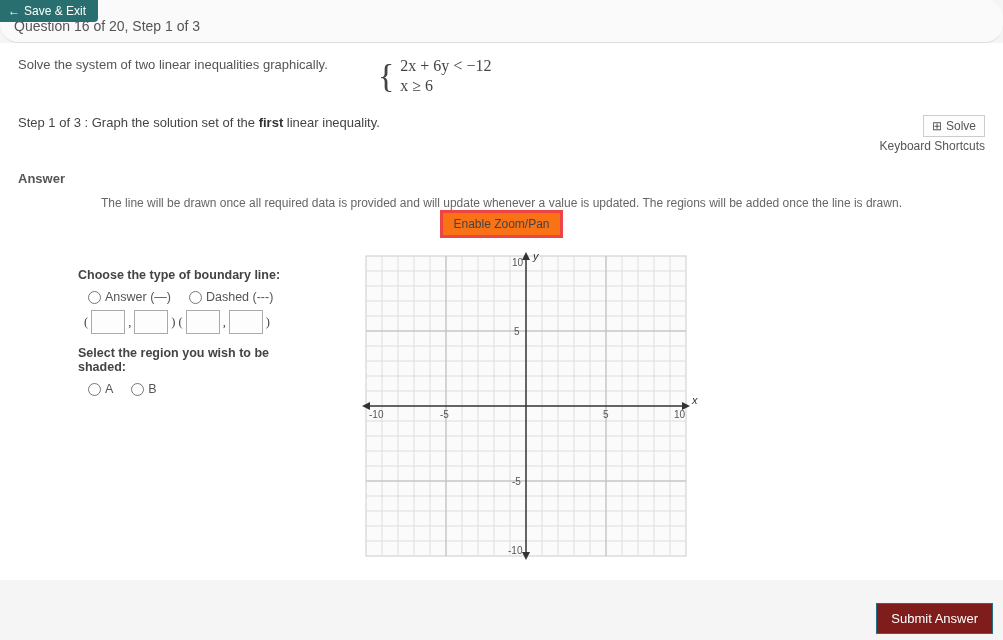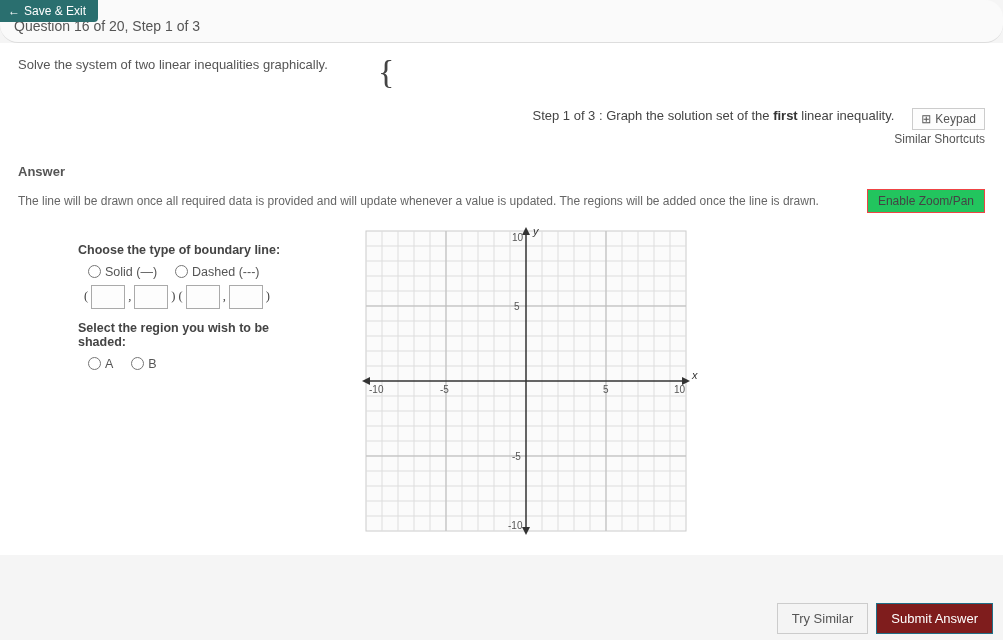--- a/index.html
+++ b/index.html
@@ -48,21 +48,21 @@
     font-family: "Times New Roman", serif;
     font-size: 16px;
     display: flex;
     align-items: center;
     gap: 6px;
   }
   .brace { font-size: 34px; line-height: 0.9; }
   .eq-lines { display:flex; flex-direction:column; gap:2px;}
   .step-row {
     display:flex;
-    justify-content:flex-end;
+    justify-content:space-between;
     align-items:flex-start;
     margin-bottom: 6px;
   }
   .step-text b { font-weight: bold; color:#333;}
   .kb-area { text-align:right; font-size:12px; color:#555;}
   .keypad-btn {
     border:1px solid #ccc;
     background:#fdfdfd;
     padding:3px 8px;
     font-size:12px;
@@ -73,24 +73,25 @@
     margin-bottom:2px;
   }
   .answer-label { margin: 18px 0 10px 0; color:#555;font-weight:bold;}
   .hint-row {
     display:flex;
     justify-content:space-between;
     align-items:center;
     font-size:12px;
     color:#666;
     margin-bottom:8px;
+    flex-direction:column;
   }
   .zoom-btn {
-    border:1px solid #ef4444;
-    background:#22c55e;
+    border:3px solid #ef4444;
+    background:#f97316;
     padding:4px 10px;
     font-size:12px;
     color:#444;
   }
   .work-area {
     display:flex;
     gap: 18px;
     align-items:flex-start;
   }
   .controls {
@@ -157,52 +158,56 @@
 <div class="question-header">
   <span>Question 16 of 20,  Step 1 of 3</span>
 </div>
 
 <div class="main">
 
   <div class="prompt-row">
     <div class="prompt-text">Solve the system of two linear inequalities graphically.</div>
     <div class="eq-block">
       <span class="brace">{</span>
+      <div class="eq-lines">
+        <span>2x + 6y &lt; −12</span>
+        <span>x ≥ 6</span>
+      </div>
     </div>
   </div>
 
   <div class="step-row">
     <div class="step-text">
       <span>Step 1 of 3 :</span>
       <span>Graph the solution set of the </span><b>first</b><span> linear inequality.</span>
     </div>
     <div class="kb-area">
       <button class="keypad-btn">
         <span>⊞</span>
-        <span>Keypad</span>
+        <span>Solve</span>
       </button><br>
-      <span>Similar Shortcuts</span>
+      <span>Keyboard Shortcuts</span>
     </div>
   </div>
 
   <div class="answer-label">Answer</div>
 
   <div class="hint-row">
     <span>The line will be drawn once all required data is provided and will update whenever a value is updated. The regions will be added once the line is drawn.</span>
     <button class="zoom-btn">Enable Zoom/Pan</button>
   </div>
 
   <div class="work-area">
 
     <div class="controls">
       <span class="section-label">Choose the type of boundary line:</span>
       <div class="radio-row">
         <label>
           <input type="radio" name="btype" style="">
-          <span>Solid (—)</span>
+          <span>Answer (—)</span>
         </label>
         <label>
           <input type="radio" name="btype" style="">
           <span>Dashed (---)</span>
         </label>
       </div>
 
       <div class="points-row">
         <span>(</span>
         <input type="text" style="">
@@ -303,15 +308,14 @@
         <text x="178" y="89" font-size="10" fill="#555">5</text>
         <text x="176" y="239" font-size="10" fill="#555">-5</text>
         <text x="172" y="308" font-size="10" fill="#555">-10</text>
       </svg>
     </div>
 
   </div>
 </div>
 
 <div class="footer">
-  <button class="btn">Try Similar</button>
   <button class="btn primary">Submit Answer</button>
 </div>
 
 </body></html>

